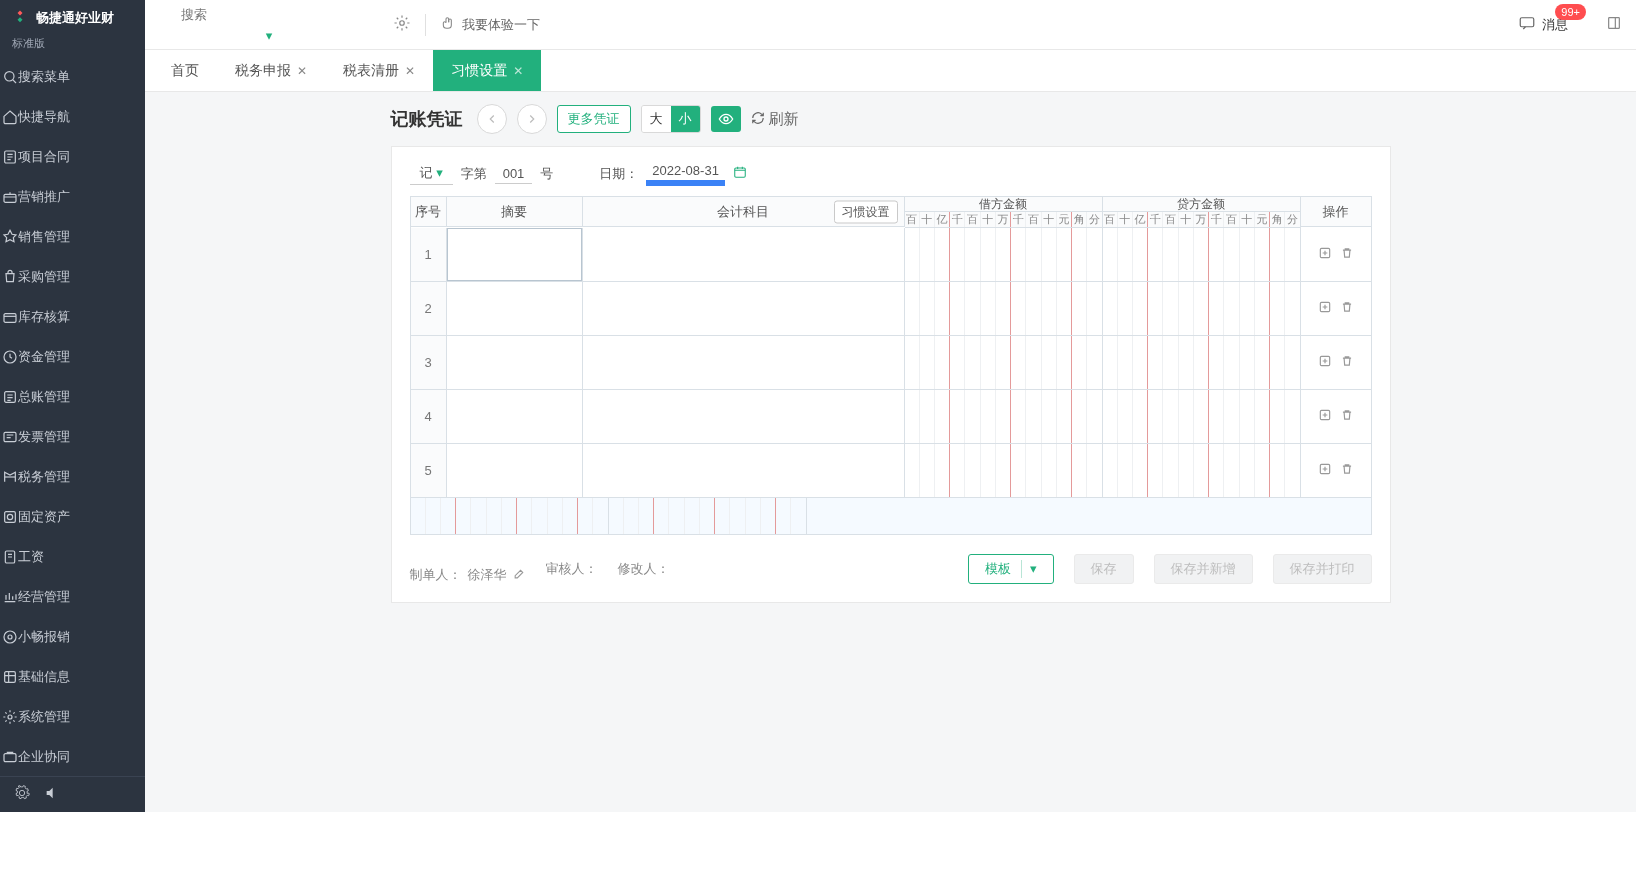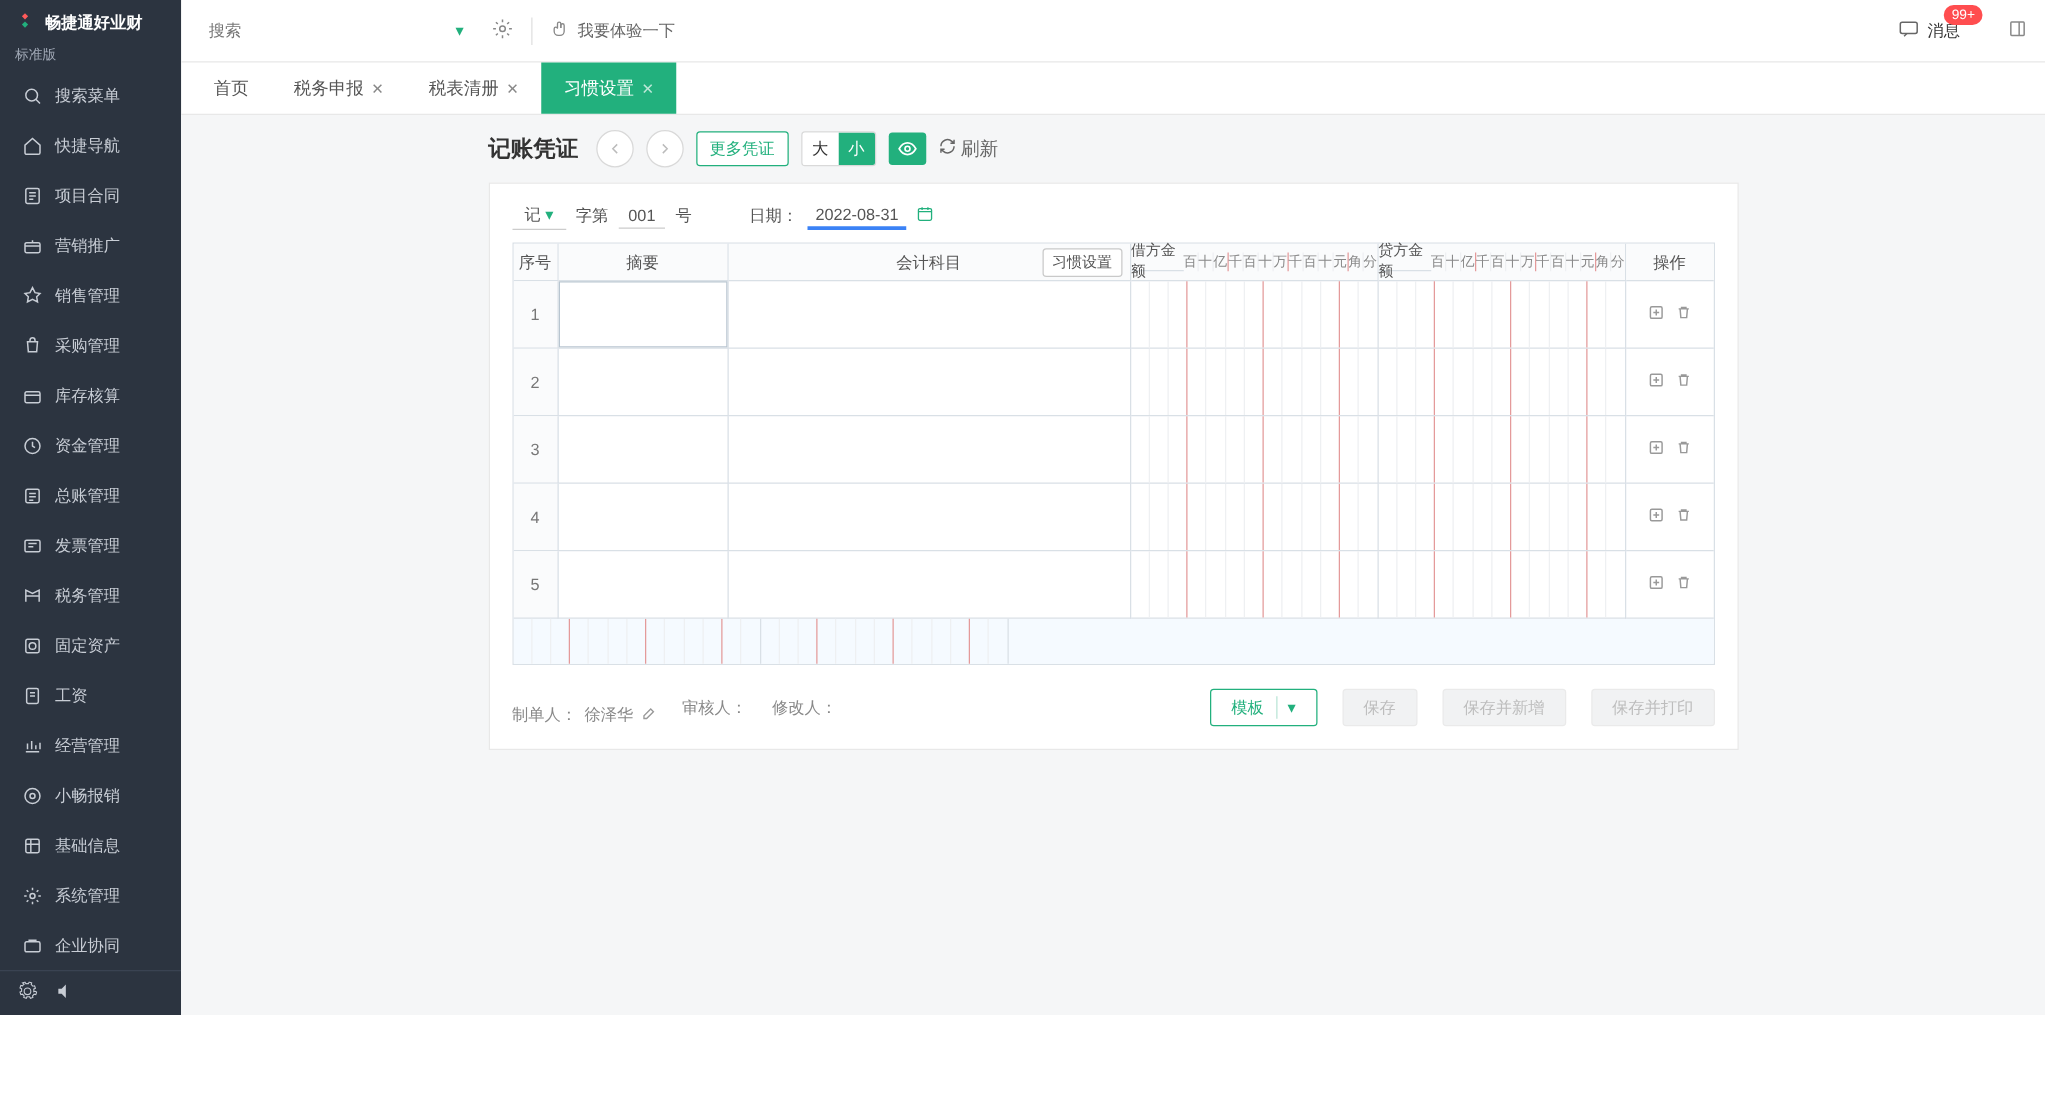--- a/index.html
+++ b/index.html
@@ -6,31 +6,31 @@
 body { font-family: "Microsoft YaHei", "PingFang SC", sans-serif; font-size: 13px; color: #333; background: #fff; overflow: hidden; }
 .app { display: flex; height: 812px; width: 1636px; }
 
 
 .sidebar { width: 145px; background: #2c3440; color: #c8cdd5; display: flex; flex-direction: column; }
 .sidebar-header { display: flex; align-items: center; padding: 8px 10px; gap: 6px; }
 .sidebar-logo { width: 20px; height: 20px; display: flex; align-items: center; justify-content: center; }
 .sidebar-title { font-size: 13px; font-weight: 600; color: #fff; }
 .sidebar-edition { font-size: 11px; color: #a0a8b5; padding: 0 12px 6px; }
 .sidebar-nav { flex: 1; overflow-y: auto; }
-.sidebar-item { display: flex; align-items: center; gap: 10px; padding: 11px 18px; cursor: pointer; color: #c8cdd5; font-size: 13px; }
+.sidebar-item { display: flex; align-items: center; padding: 11px 2px; cursor: pointer; color: #c8cdd5; font-size: 13px; }
 .sidebar-icon { width: 16px; height: 16px; display: inline-flex; align-items: center; justify-content: center; }
 .sidebar-footer { display: flex; justify-content: flex-start; gap: 14px; padding: 8px 14px; border-top: 1px solid #3a4352; }
 .sidebar-footer .ft-icon { cursor: pointer; color: #c8cdd5; }
 
 
 .main { flex: 1; display: flex; flex-direction: column; background: #fff; min-width:0; }
 
 
 .topbar { height: 50px; border-bottom: 1px solid #e8e8e8; display: flex; align-items: center; padding: 0 14px; gap: 14px; }
-.search-wrap { display: flex; align-items: center; border: 0px; border-radius: 3px; padding: 4px 8px; width: 220px; gap:6px; }
+.search-wrap { display: flex; align-items: center; border: 0px; border-radius: 3px; padding: 4px 8px; width: 220px; gap:6px;flex-direction:column; }
 .search-input { border: none; outline: none; flex: 1; font-size: 13px; color:#666; }
 .chev-down { color: #22b07d; }
 .gear { color: #888; cursor:pointer; }
 .divider { width: 1px; height: 22px; background: #e0e0e0; }
 .try-link { display: flex; align-items: center; gap: 6px; color: #666; cursor:pointer; font-size:13px; }
 .topbar-spacer { flex: 1; }
 .msg-wrap { display: flex; align-items: center; gap: 6px; position: relative; cursor:pointer; }
 .badge { position: absolute; top: -10px; right: -18px; background: #ff4d4f; color: #fff; border-radius: 10px; padding: 0 6px; font-size: 11px; line-height: 16px; }
 .right-ext { margin-left: 24px; color:#888; cursor:pointer; }
 
@@ -53,34 +53,34 @@
 .size-btn { padding: 4px 8px; cursor: pointer; background: #fff; font-size:13px; }
 .size-btn.active { background: #22b07d; color: #fff; }
 .eye-btn { background: #22b07d; color: #fff; width: 30px; height: 26px; border-radius: 3px; display: inline-flex; align-items: center; justify-content: center; cursor: pointer; }
 .refresh { display: flex; align-items: center; gap: 4px; color: #666; cursor: pointer; font-size:15px; }
 
 
 .card { background: #fff; border: 1px solid #e8e8e8; padding: 14px 18px 18px; }
 .meta-row { display: flex; align-items: center; gap: 8px; margin-bottom: 10px; font-size:13px; color:#555; }
 .meta-row .ji { border-bottom:1px solid #ccc; padding:2px 10px; }
 .meta-row .num { border-bottom:1px solid #ccc; padding:2px 8px; min-width:36px; text-align:center; }
-.meta-row .date-val { border-bottom:3px solid #3b82f6; padding:2px 6px; }
+.meta-row .date-val { border-bottom:6px solid #3b82f6; padding:2px 6px; }
 .meta-row .cal { color:#22b07d; cursor:pointer; }
 .meta-row2 { display:flex; align-items:center; gap:14px; margin-bottom:8px; font-size:13px; }
 .chip { background:#eef0f2; border-radius:3px; padding:2px 10px; color:#666; cursor:pointer; }
 .meta-row2 .sheets { color:#666; }
 
 
 .vtable { border:1px solid #d9e0e6; width:100%; }
 .vhead { display:flex; }
 .vhead > div { border-right:1px solid #d9e0e6; border-bottom:1px solid #d9e0e6; display:flex; align-items:center; justify-content:center; font-size:13px; color:#555; background:#fafbfc; }
 .col-idx { width:36px; }
 .col-abs { width:136px; }
 .col-sub { flex:1; position:relative; }
-.col-amt { width:198px; flex-direction:row; }
+.col-amt { width:198px; flex-direction:column; }
 .col-ops { width:70px; border-right:none !important; }
 .amt-title { height:15px; border-bottom:1px solid #d9e0e6; width:100%; display:flex;align-items:center;justify-content:center; font-size:12px; }
 .digits { display:flex; height:15px; width:100%; }
 .digits span { flex:1; display:flex;align-items:center;justify-content:center; font-size:11px; border-right:1px solid #eef0f2; color:#888; }
 .digits span.red { border-right:1px solid #e49a9a; }
 .digits span:last-child{border-right:none;}
 .habit-btn { position:absolute; right:6px; top:50%; transform:translateY(-50%); border:1px solid #c9c9c9; border-radius:3px; padding:2px 7px; font-size:12px; cursor:pointer; background:#fff; color:#555; }
 
 .vrow { display:flex; height:54px; }
 .vrow > div { border-right:1px solid #d9e0e6; border-bottom:1px solid #d9e0e6; }

